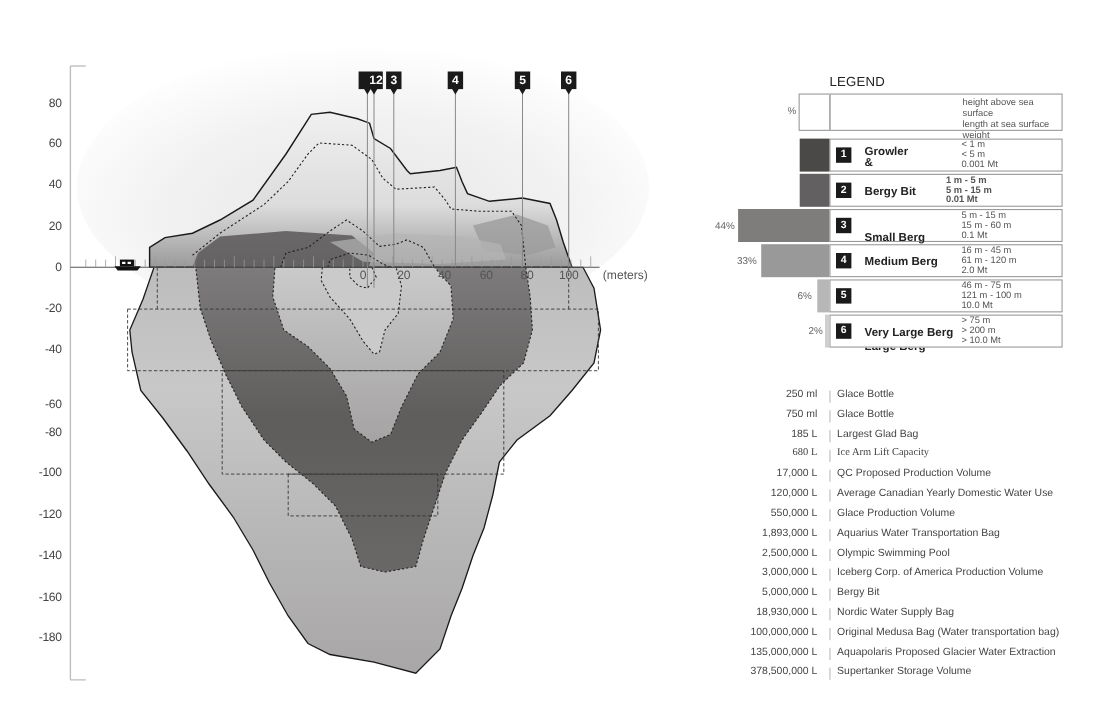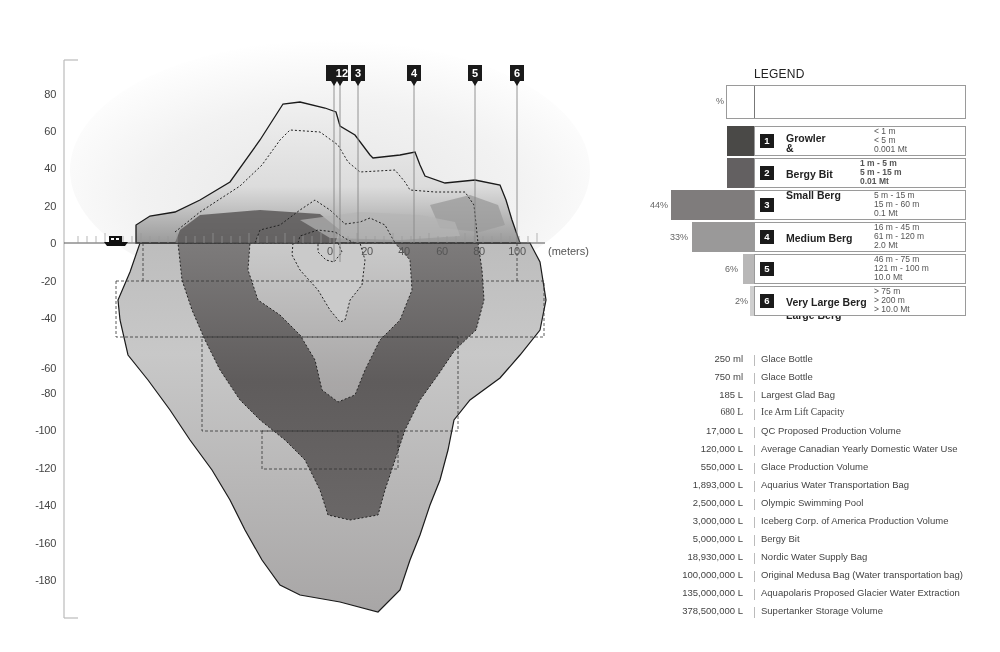--- a/index.html
+++ b/index.html
@@ -200,20 +200,25 @@
   <div class="xtick" style="left:442px">60</div>
   <div class="xtick" style="left:479px">80</div>
   <div class="xtick" style="left:517px">100</div>
   <div class="xunit">(meters)</div>
 </div>
 
 <div class="legend-title">LEGEND</div>
 
 <div class="leg-header">
   <div class="divider"></div>
+  <div class="desc">
+    <div>height above sea surface</div>
+    <div>length at sea surface</div>
+    <div>weight</div>
+  </div>
 </div>
 <div class="pct-label" style="left:684px;top:96px;">%</div>
 
 <div class="leg-box" style="top:126px;height:30px;"></div>
 <div class="leg-bar" style="left:727px;top:126px;width:27px;background:#4a4947;"></div>
 <div class="num-badge" style="left:760px;top:134px;">1</div>
 <div class="cat-name" style="left:786px;top:133px;">
   <div>Growler</div>
   <div>&amp;</div>
 </div>
@@ -231,21 +236,21 @@
 <div class="cat-stats" style="left:860px;top:159px;font-weight:bold;">
   <div>1 m - 5 m</div>
   <div>5 m - 15 m</div>
   <div>0.01 Mt</div>
 </div>
 
 <div class="leg-box" style="top:190px;height:30px;"></div>
 <div class="leg-bar" style="left:671px;top:190px;width:83px;background:#7f7c7c;"></div>
 <div class="pct-label" style="left:628px;top:200px;">44%</div>
 <div class="num-badge" style="left:760px;top:198px;">3</div>
-<div class="cat-name" style="left:786px;top:190px;">Small Berg</div>
+<div class="cat-name" style="left:786px;top:211px;">Small Berg</div>
 <div class="cat-stats" style="left:874px;top:191px;">
   <div>5 m - 15 m</div>
   <div>15 m - 60 m</div>
   <div>0.1 Mt</div>
 </div>
 
 <div class="leg-box" style="top:222px;height:30px;"></div>
 <div class="leg-bar" style="left:692px;top:222px;width:62px;background:#9a9999;"></div>
 <div class="pct-label" style="left:648px;top:232px;">33%</div>
 <div class="num-badge" style="left:760px;top:230px;">4</div>

